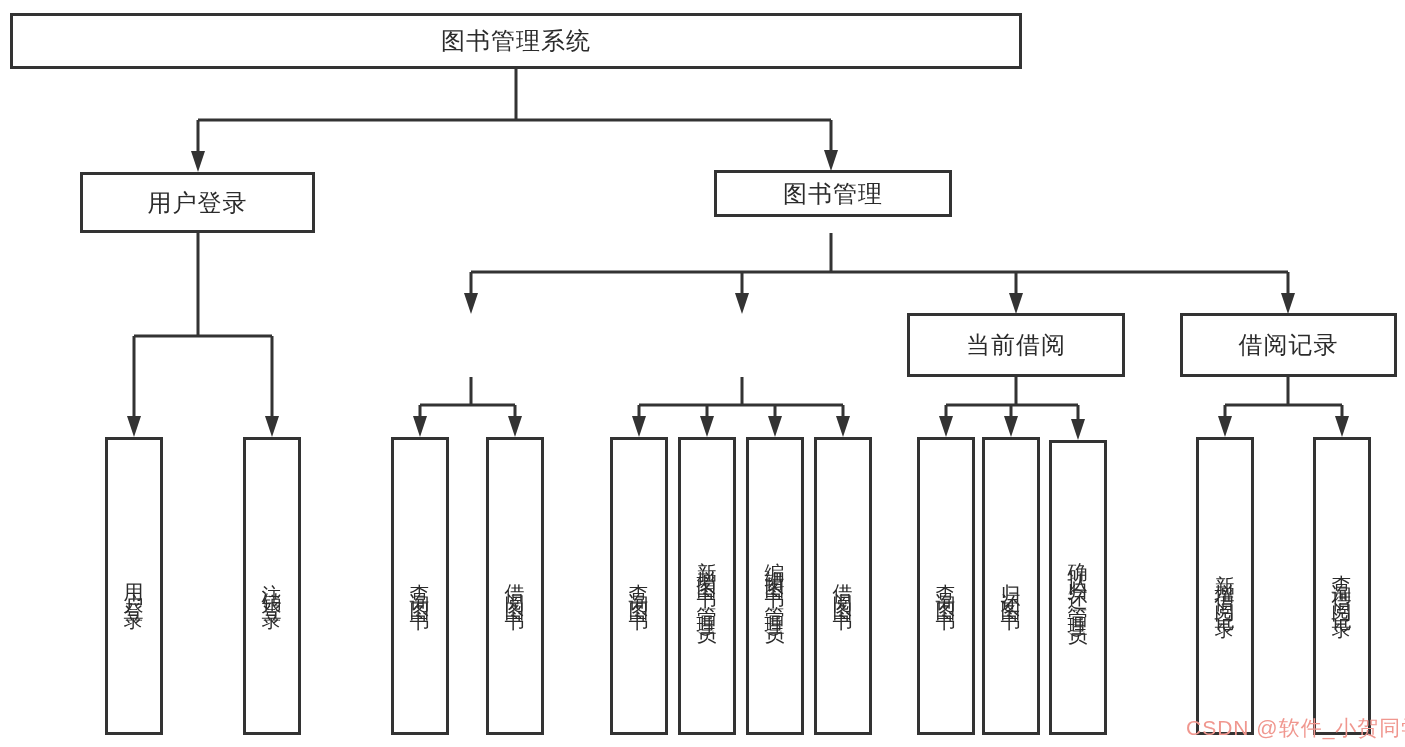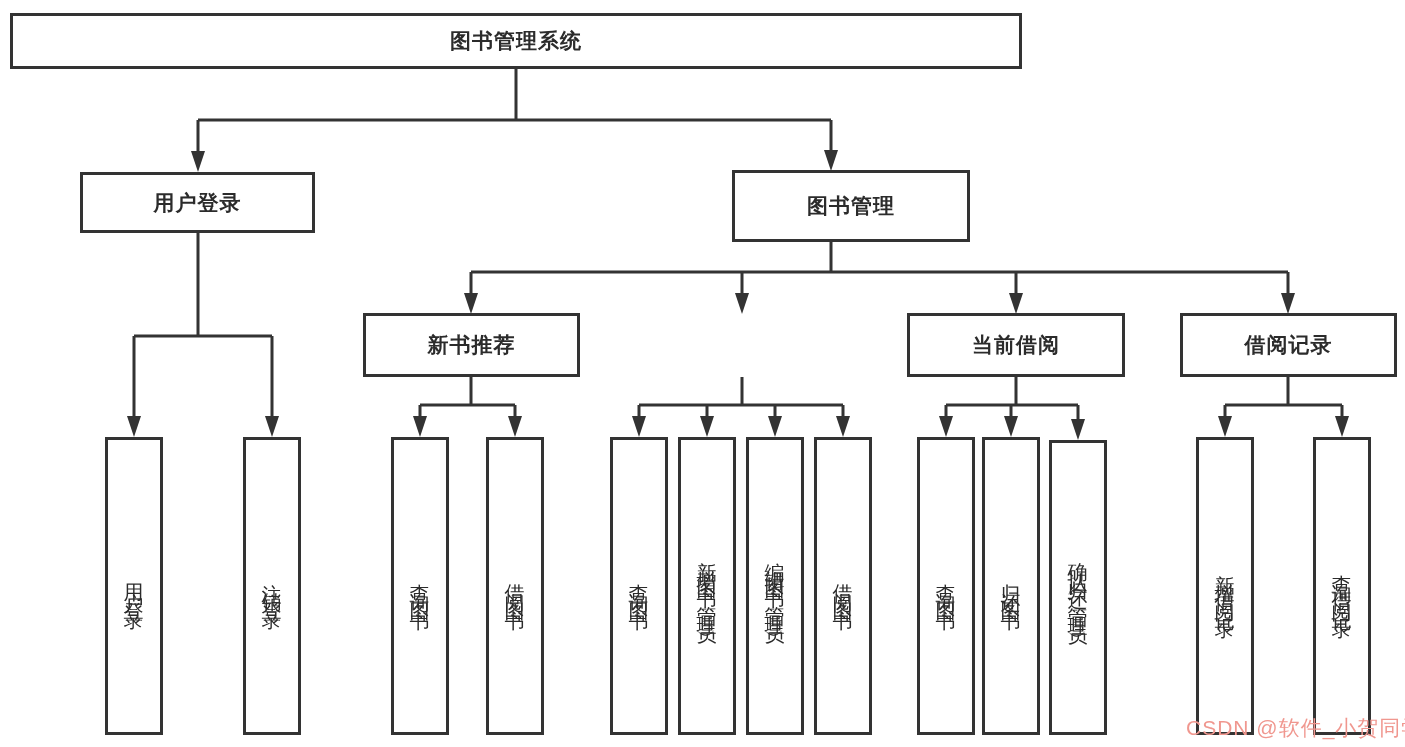--- a/index.html
+++ b/index.html
@@ -36,24 +36,23 @@
   .box {
     position: absolute;
     border: 3px solid var(--box-border);
     background: var(--box-bg);
     display: flex;
     align-items: center;
     justify-content: center;
     color: var(--text);
   }
   .hbox span {
-    font-size: 21px;
+    font-size: 24px;
     letter-spacing: 1px;
     white-space: nowrap;
-    font-weight: bold;
   }
   .leaf span {
     writing-mode: vertical-rl;
     text-orientation: mixed;
     font-size: 20px;
     letter-spacing: 9px;
     line-height: 1;
   }
   .leaf { width: 58px; height: 298px; top: 437px; }
   .watermark {
@@ -109,27 +108,24 @@
     <polygon class="arrowhead" points="1335,416 1349,416 1342,437"></polygon>
   </svg>
 
   <div class="box hbox" style="left:10px;top:13px;width:1012px;height:56px">
     <span>图书管理系统</span>
   </div>
 
   <div class="box hbox" style="left:80px;top:172px;width:235px;height:61px">
     <span>用户登录</span>
   </div>
-  <div class="box hbox" style="left:732px;top:170px;width:238px;height:72px">
+  <div class="box hbox" style="left:714px;top:170px;width:238px;height:47px">
     <span>图书管理</span>
   </div>
 
-  <div class="box hbox" style="left:363px;top:313px;width:217px;height:64px">
-    <span>新书推荐</span>
-  </div>
   <div class="box hbox" style="left:1180px;top:313px;width:217px;height:64px">
     <span>借阅记录</span>
   </div>
   <div class="box hbox" style="left:907px;top:313px;width:218px;height:64px">
     <span>当前借阅</span>
   </div>
 
   <div class="box leaf" style="left:105px">
     <span>用户登录</span>
   </div>

